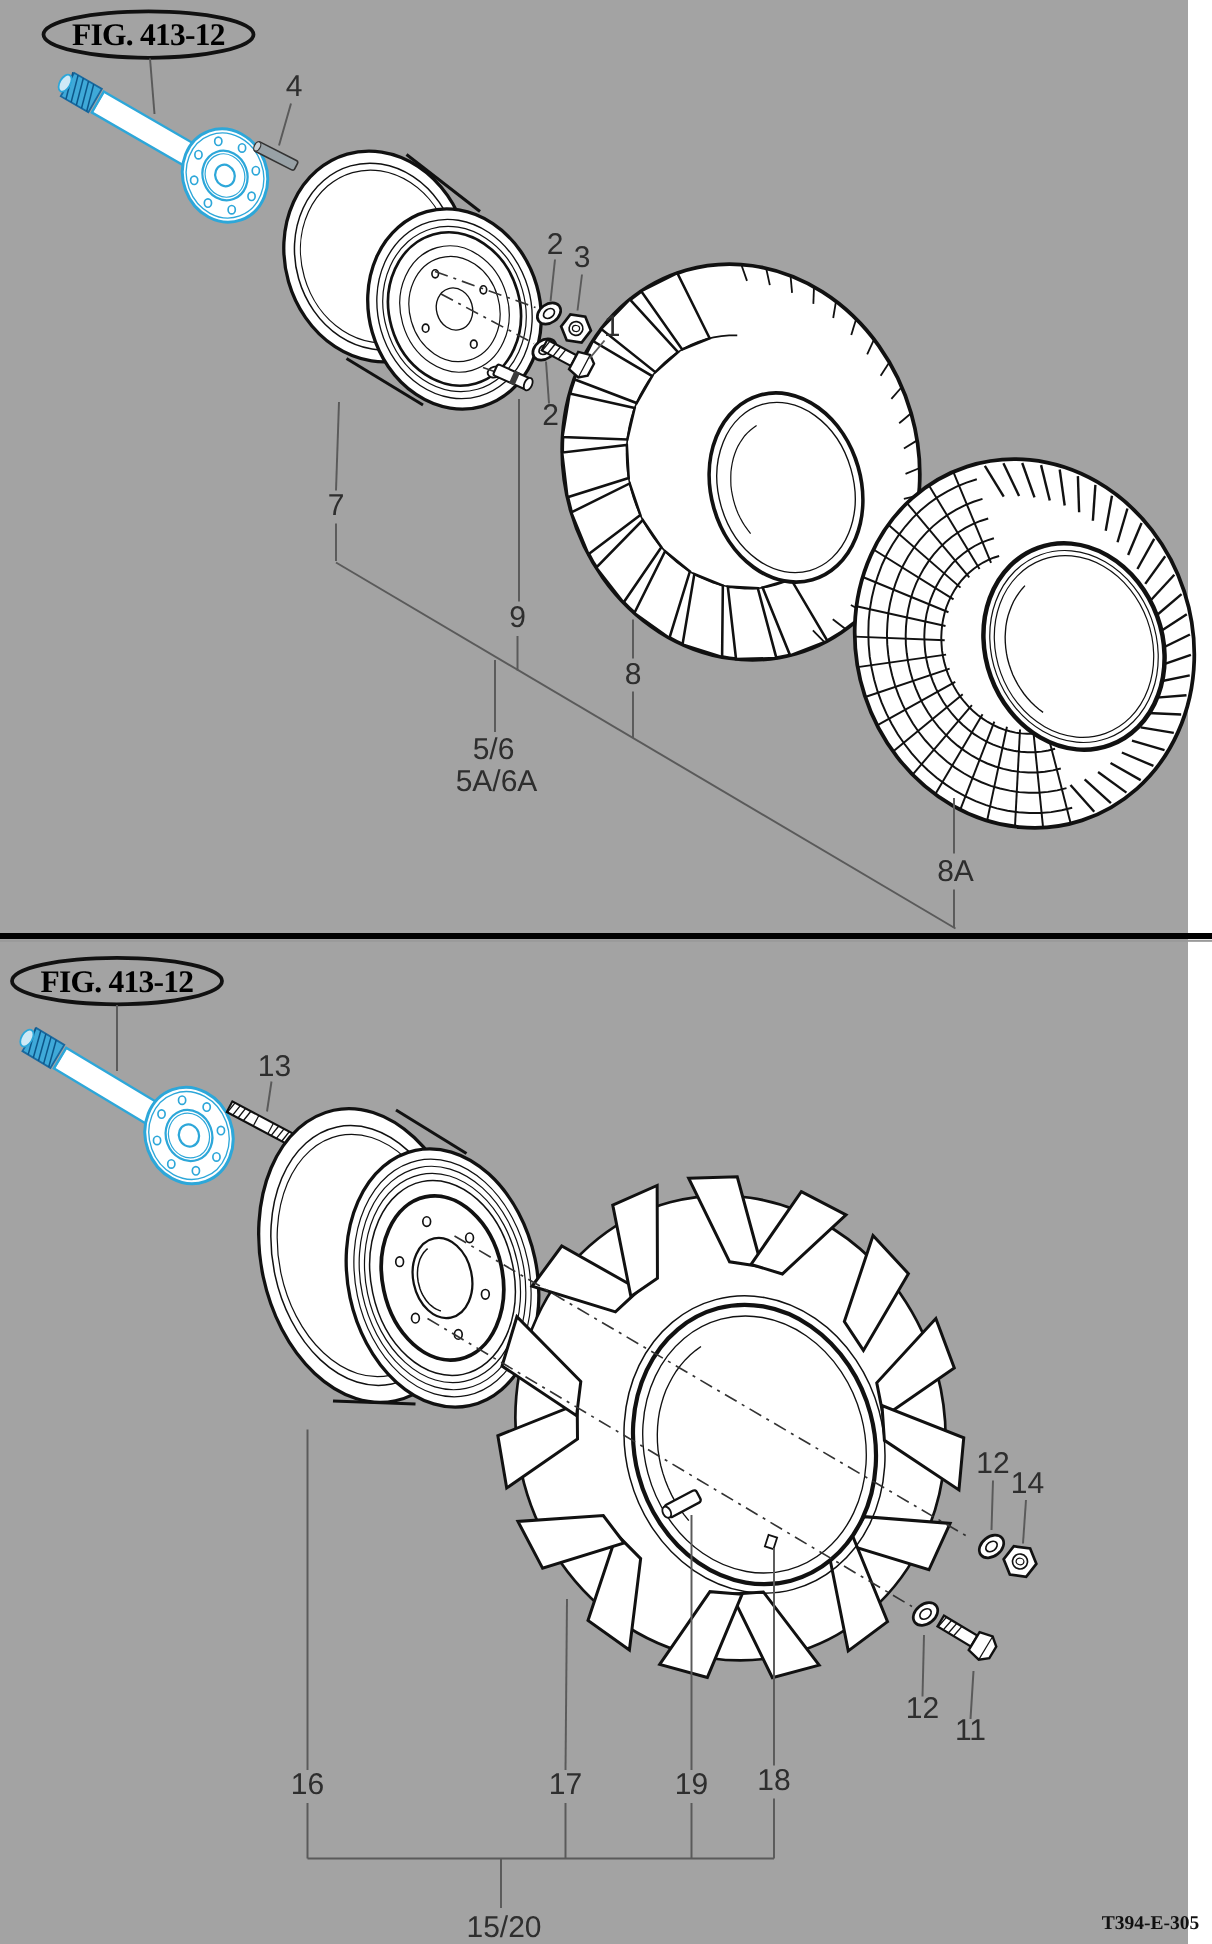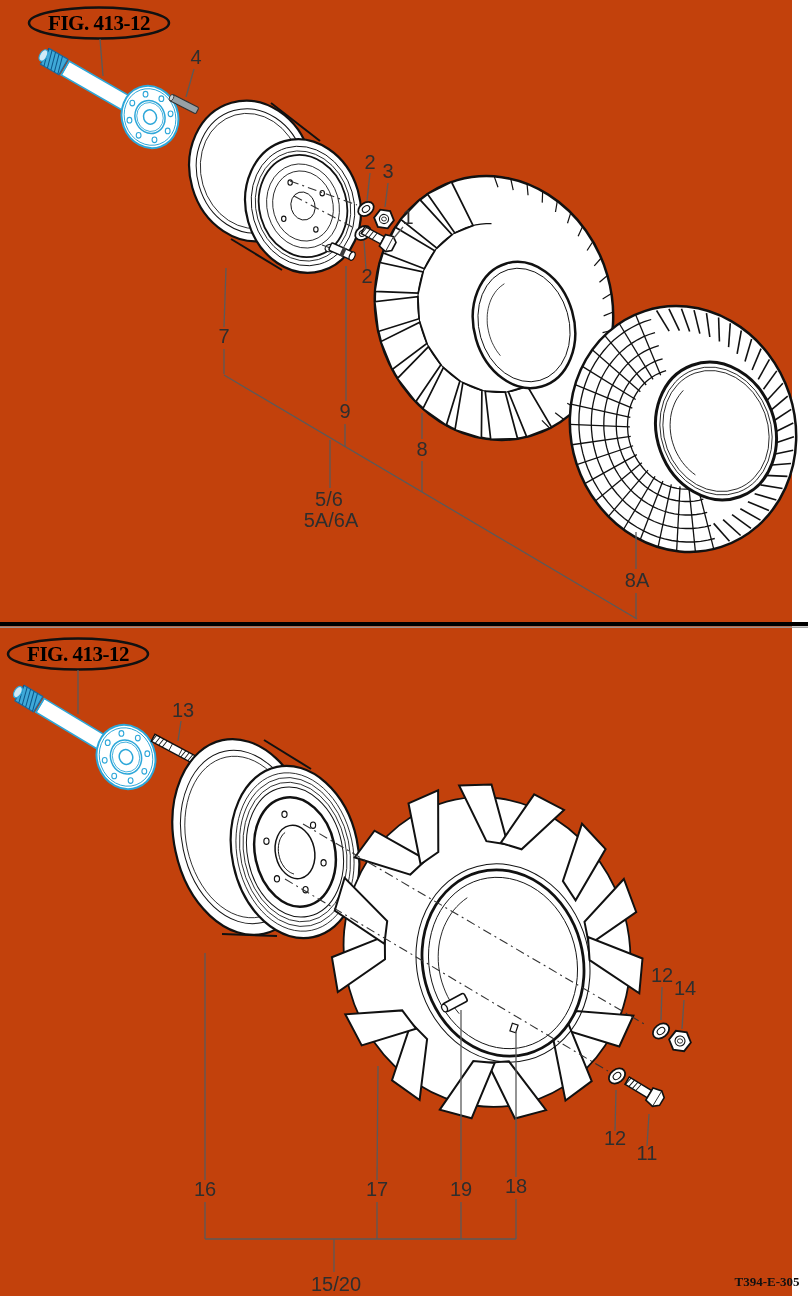--- a/index.html
+++ b/index.html
@@ -1,16 +1,16 @@
 <!DOCTYPE html>
 <html style="--axle: #2da7d9; --ink: #111111; --leader: #5a5a5a; --label: #2e2e2e;"><head>
 <meta charset="utf-8">
 <style>
   html,body{margin:0;padding:0;background:#fff}
-  .stage{width:792px;height:1296px;position:relative;background:#c2410c}
+  .stage{width:792px;height:1296px;position:relative;background:#a3a3a3}
   svg{display:block}
   .callout{font:20px "Liberation Sans", sans-serif; fill:var(--label,#2e2e2e); text-anchor:middle}
   .figlbl{font:bold 21px "Liberation Serif", serif; fill:#000; text-anchor:middle; letter-spacing:-0.5px}
   .doccode{font:bold 13px "Liberation Serif", serif; fill:#111; text-anchor:middle}
   .leader{stroke:var(--leader,#5a5a5a);stroke-width:1.3;fill:none}
   .dash{stroke:#333;stroke-width:1.1;fill:none;stroke-dasharray:9 4 2 4}
   .s{stroke:var(--ink,#111);fill:none}
   .sf{stroke:var(--ink,#111);fill:#fff}
   .ax{stroke:var(--axle,#2da7d9);fill:#fff}
 </style>

